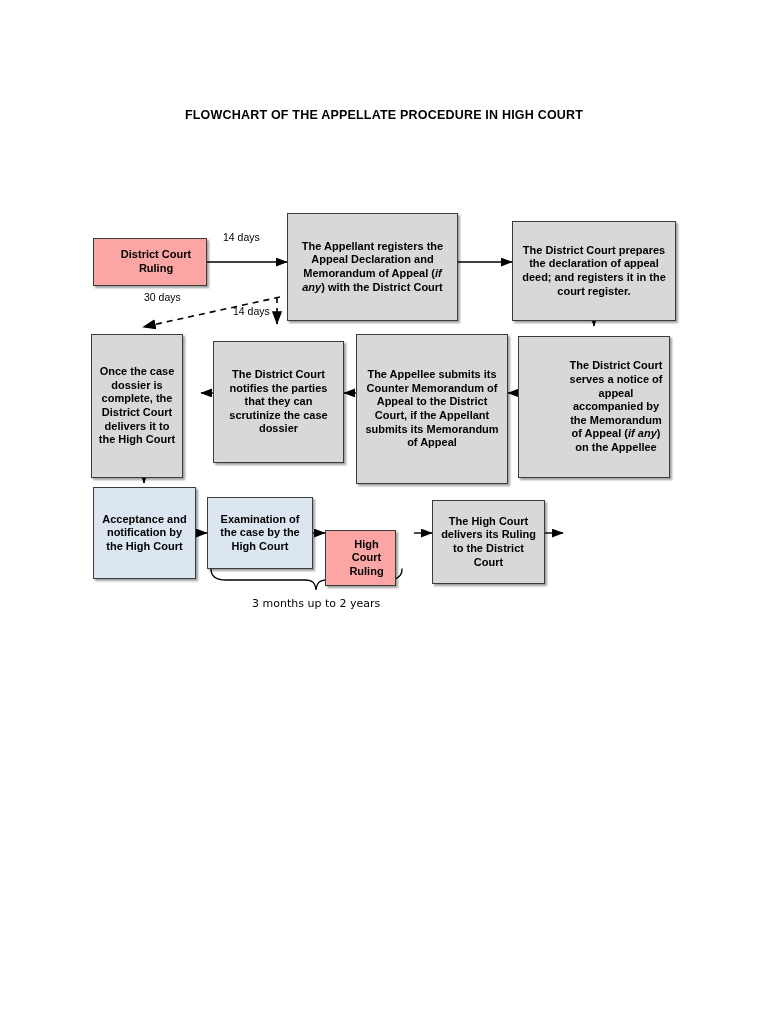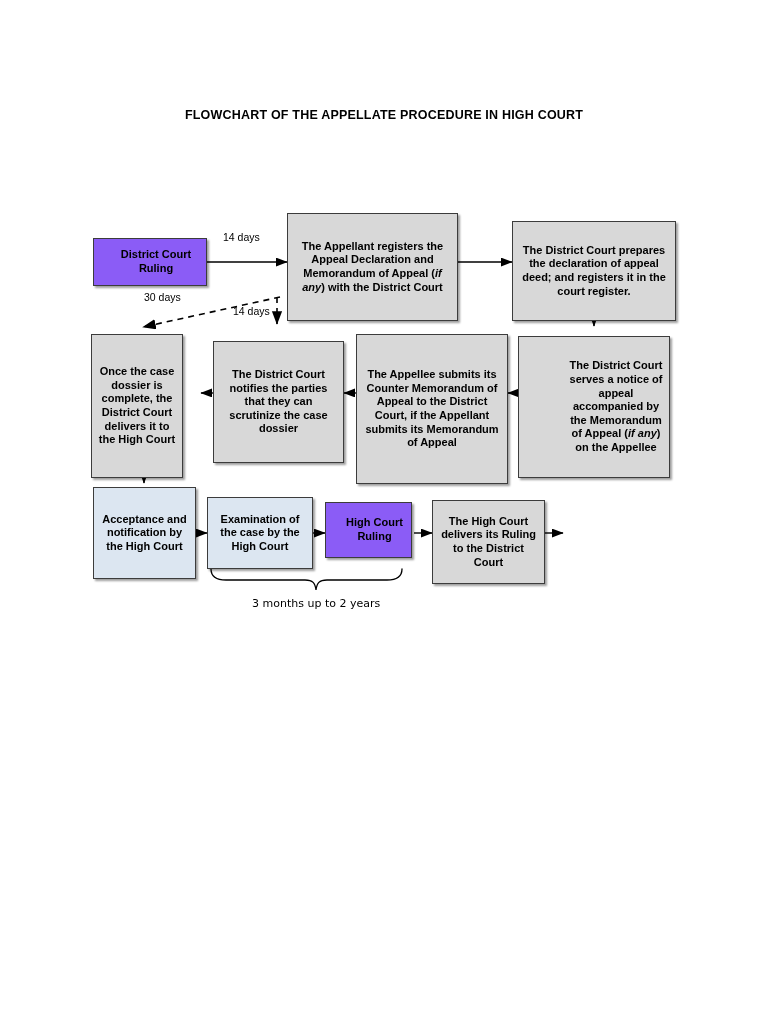--- a/index.html
+++ b/index.html
@@ -18,21 +18,21 @@
   .node{
     position:absolute;box-sizing:border-box;
     border:1px solid #3c3c3c;
     display:flex;align-items:center;justify-content:center;
     text-align:center;font-weight:bold;font-size:11px;line-height:13.6px;
     color:#000;padding:3px 4px;
     box-shadow:2px 2px 2px rgba(0,0,0,.38);
     z-index:3;
   }
   .gray{background:#d8d8d8;margin-top:10px;}
-  .blue{background:#8b5cf6;padding-left:16px;}
+  .blue{background:#fca5a5;padding-left:16px;}
   .lightblue{background:#dce6f1;}
   .node i{font-style:italic;}
 
   .edgelabel{
     position:absolute;font-size:10.5px;color:#000;white-space:nowrap;z-index:4;
     font-family:"Liberation Sans", sans-serif;
   }
   .bracelabel{
     position:absolute;font-size:11px;color:#000;white-space:nowrap;z-index:4;
     font-family:"DejaVu Sans", sans-serif;
@@ -120,21 +120,21 @@
   </div>
 
   <div class="node lightblue" style="left:93px;top:487px;width:103px;height:92px;">
     <span>Acceptance and notification by the High Court</span>
   </div>
 
   <div class="node lightblue" style="left:207px;top:497px;width:106px;height:72px;">
     <span>Examination of the case by the High Court</span>
   </div>
 
-  <div class="node blue" style="left:325px;top:502px;width:87px;height:56px;">
+  <div class="node blue" style="left:325px;top:530px;width:71px;height:56px;">
     <span>High Court Ruling</span>
   </div>
 
   <div class="node gray" style="left:432px;top:490px;width:113px;height:84px;">
     <span>The High Court delivers its Ruling to the District Court</span>
   </div>
 
 
   <div class="edgelabel" style="left:223px;top:231px;">14 days</div>
 

